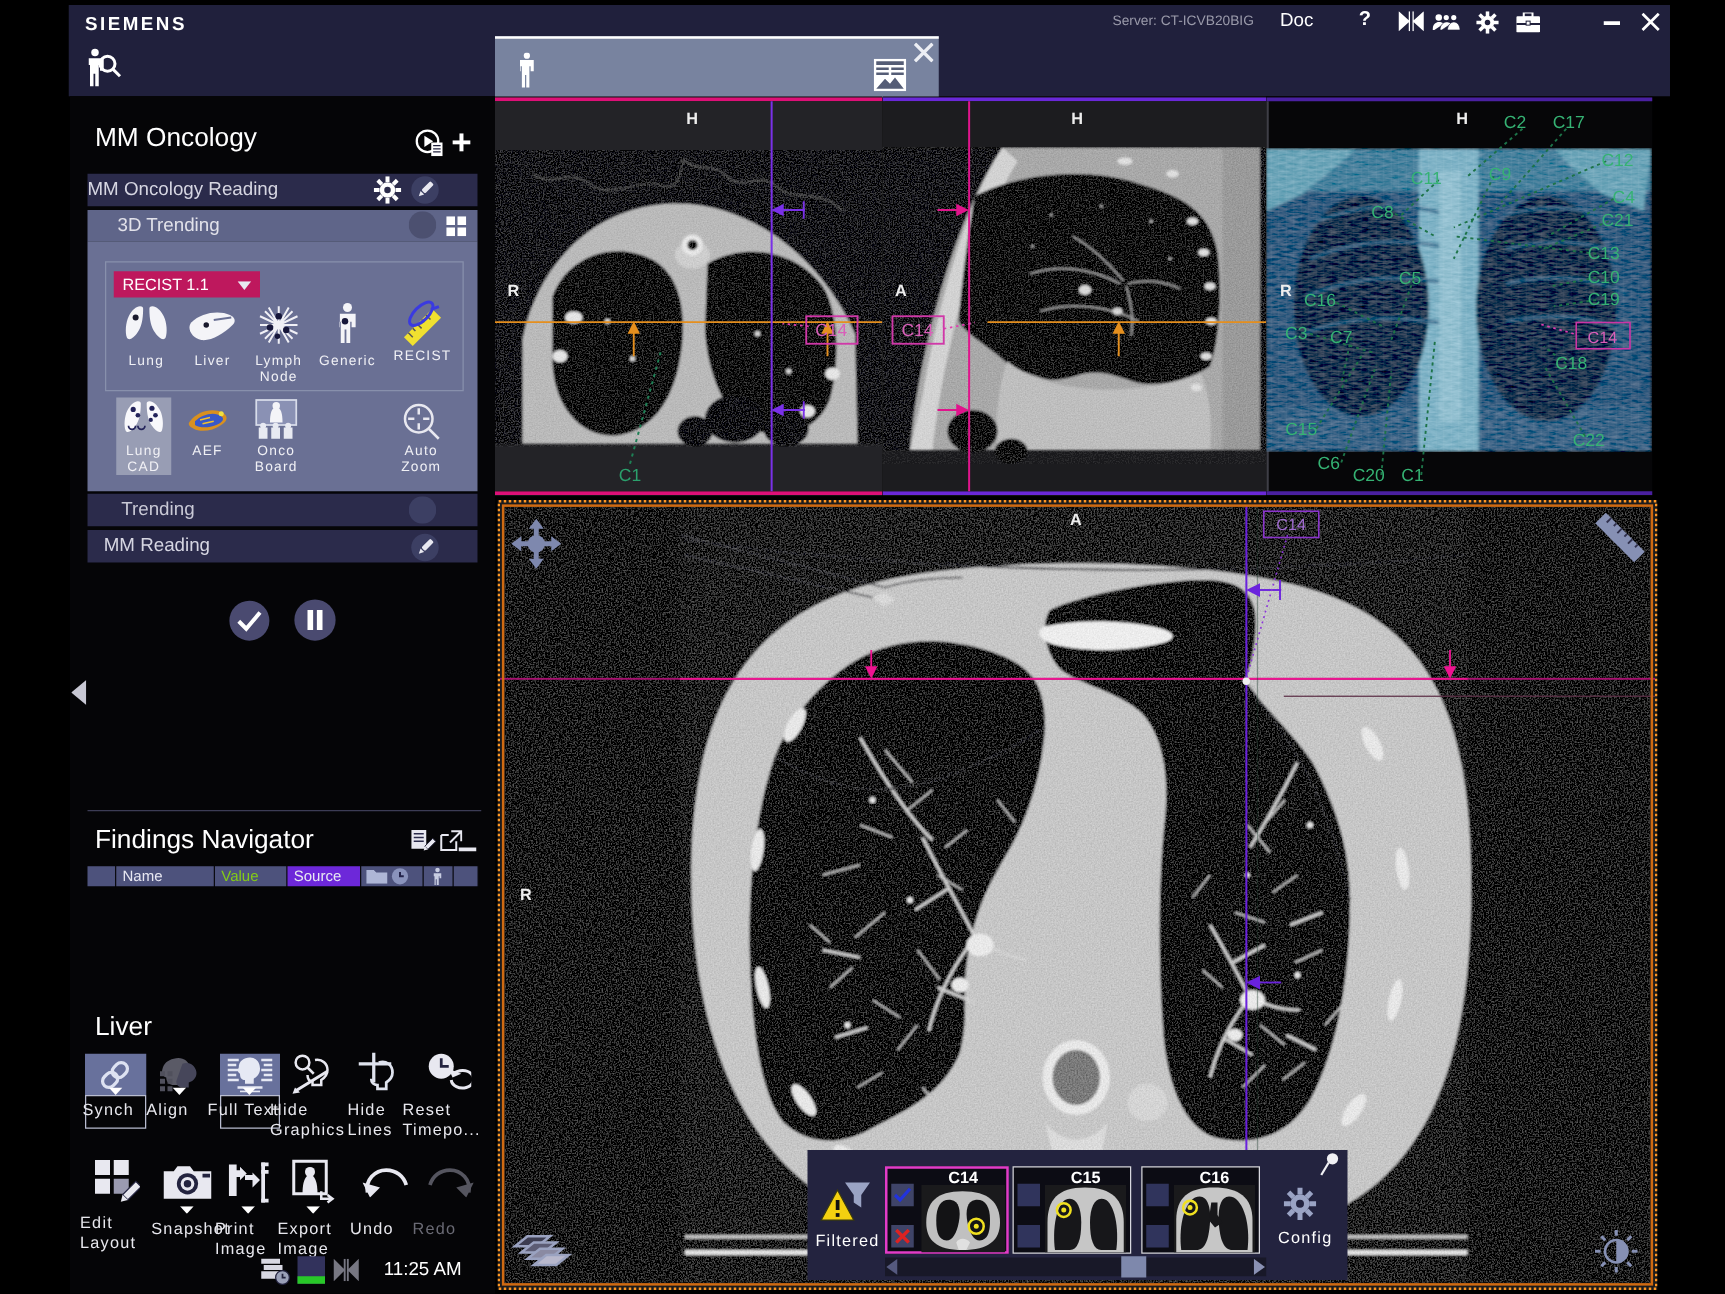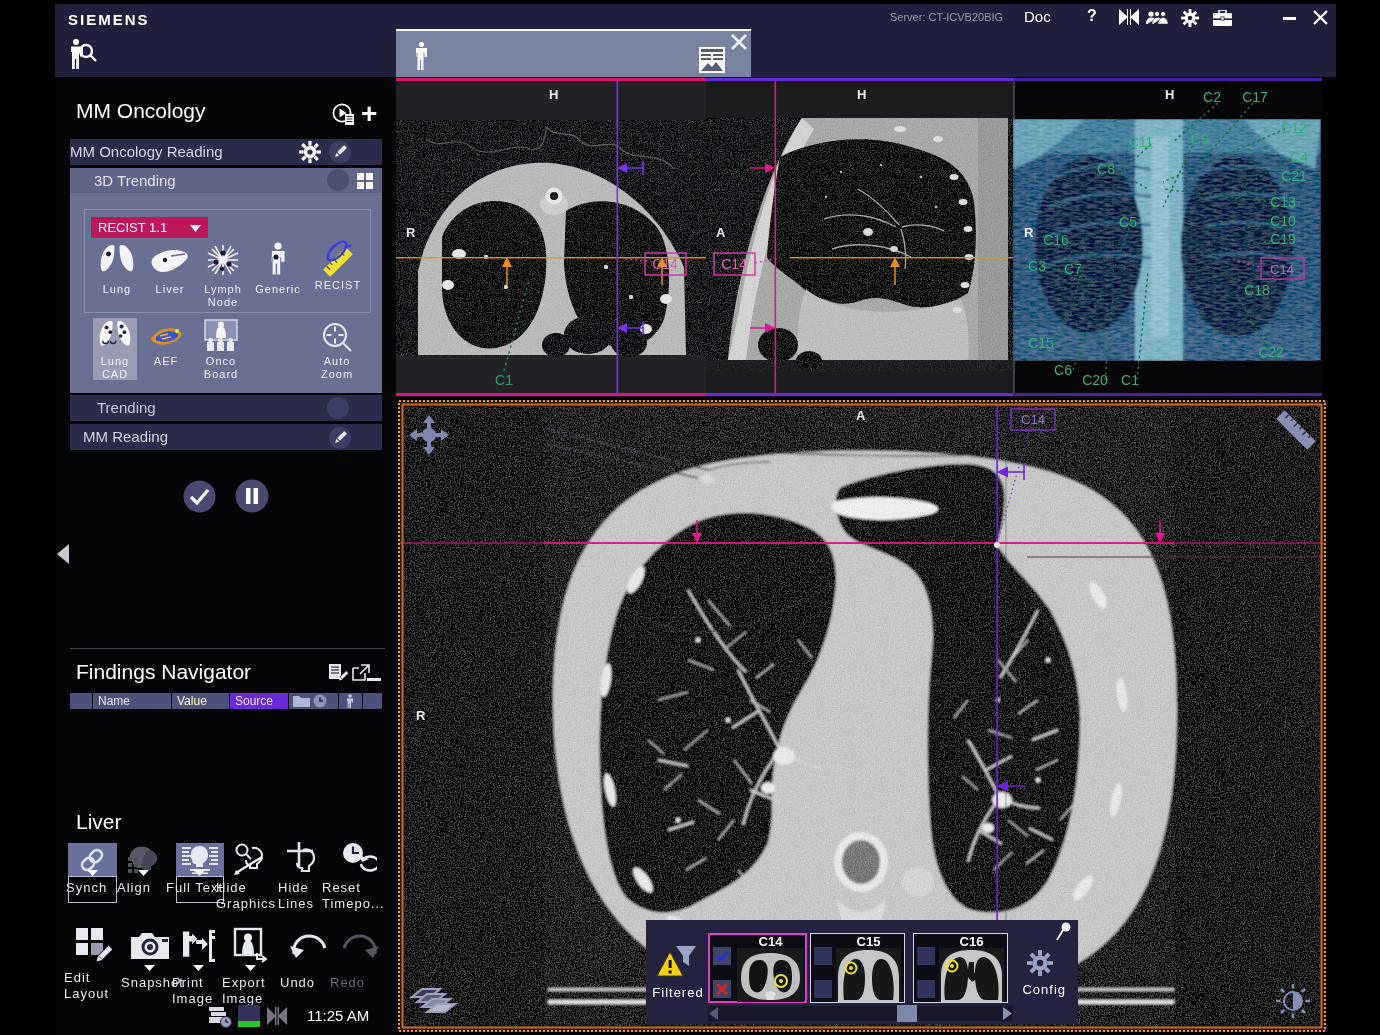--- a/index.html
+++ b/index.html
@@ -727,21 +727,21 @@
   </svg>
 <svg class="abs" style="left:352px;top:664px" width="18" height="17" viewBox="0 0 18 17">
     <path d="M1,4 v12 h12 v-5 M7,4 H1 M13,9 V16" fill="none" stroke="#e8e8f0" stroke-width="1.6"></path>
     <path d="M9,1 h8 v8 M17,1 L8,10" stroke="#e8e8f0" stroke-width="1.6" fill="none"></path>
   </svg>
 <div class="abs" style="left:367px;top:678px;width:14px;height:3px;background:#e8e8f0"></div>
 
 <div class="abs" style="left:70px;top:693px;width:313px;height:16px;background:#0a0a10"></div>
 <div class="abs" style="left:70px;top:693px;width:22px;height:16px;background:#4d527c"></div>
 <div class="abs" style="left:93px;top:693px;width:78px;height:16px;background:#4d527c;color:#e8e8f2;font-size:12px;line-height:16px"><span style="margin-left:5px">Name</span></div>
-<div class="abs" style="left:172px;top:693px;width:57px;height:16px;background:#4d527c;color:#fef9c3;font-size:12px;line-height:16px"><span style="margin-left:5px">Value</span></div>
+<div class="abs" style="left:172px;top:693px;width:57px;height:16px;background:#4d527c;color:#84cc16;font-size:12px;line-height:16px"><span style="margin-left:5px">Value</span></div>
 <div class="abs" style="left:230px;top:693px;width:58px;height:16px;background:#6d28d9;color:#e8e8f2;font-size:12px;line-height:16px"><span style="margin-left:5px">Source</span></div>
 <div class="abs" style="left:289px;top:693px;width:49px;height:16px;background:#4d527c"></div>
 <svg class="abs" style="left:293px;top:695px" width="17" height="12" viewBox="0 0 17 12">
     <path d="M0,1 h6 l2,2 h9 v9 H0 Z" fill="#aeb6d6"></path>
   </svg>
 <svg class="abs" style="left:313px;top:694px" width="14" height="14" viewBox="0 0 14 14">
     <circle cx="7" cy="7" r="6.5" fill="#8a93bc"></circle>
     <path d="M7,3.5 V7 H10" stroke="#23234a" stroke-width="1.6" fill="none"></path>
   </svg>
 <div class="abs" style="left:339px;top:693px;width:23px;height:16px;background:#4d527c"></div>

